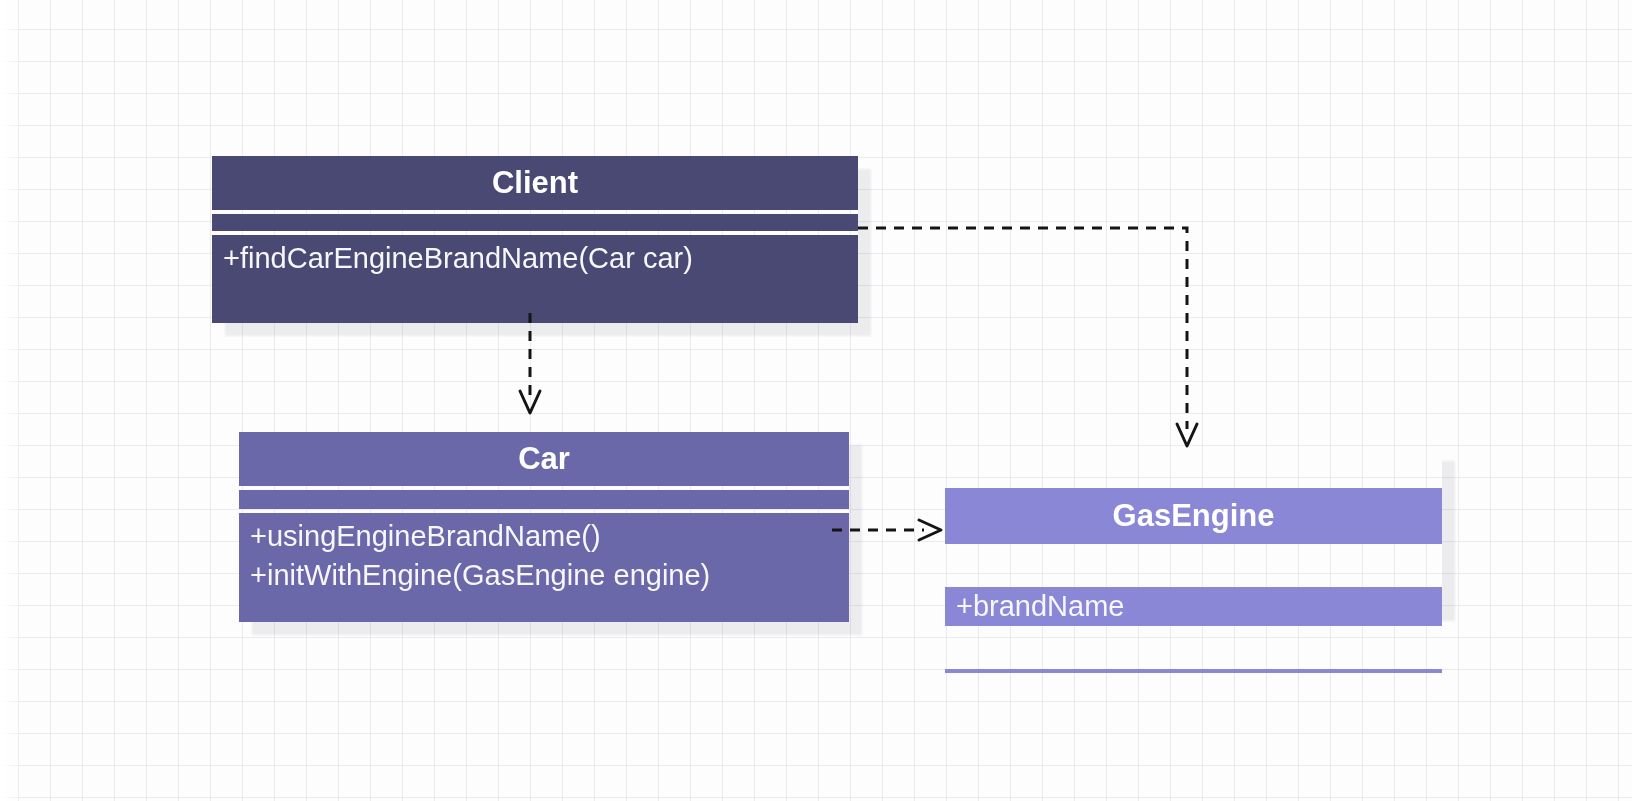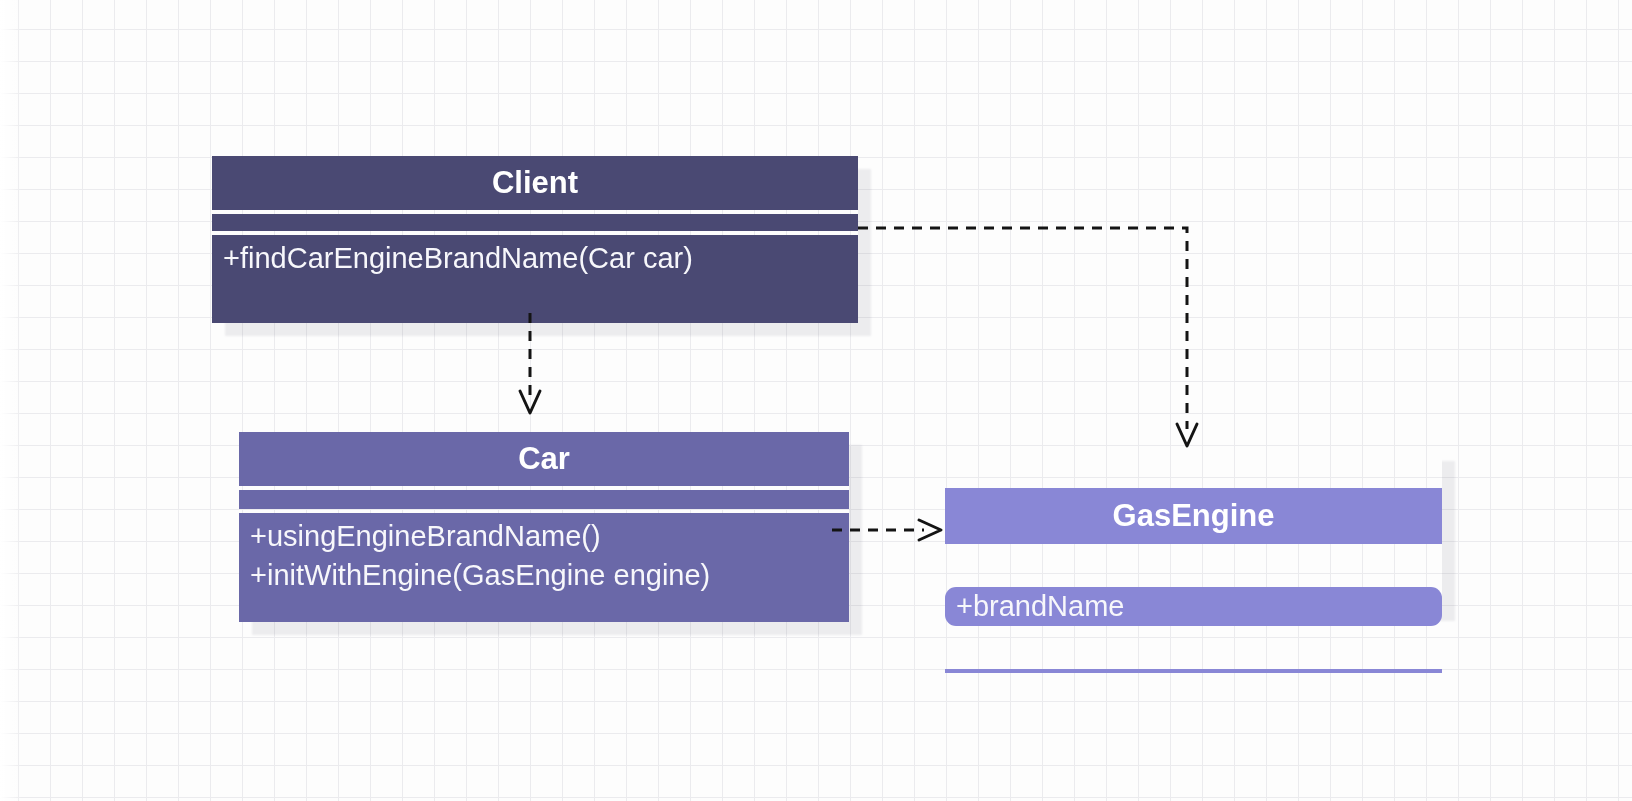--- a/index.html
+++ b/index.html
@@ -46,21 +46,21 @@
 
   #box-car{left:222px;top:432px;width:610px;height:190px;margin-left:17px;}
   #box-car .sect{background:#6a68a8;}
   #box-car .title-sect{height:54px;}
   #box-car .attr-sect{height:19px;}
 
   #box-gasengine{left:945px;top:448px;width:497px;height:160px;}
   #box-gasengine .sect{background:#8987d6;margin-top:40px;}
   #box-gasengine .gap{height:3px;}
   #box-gasengine .title-sect{height:56px;}
-  #box-gasengine .attr-sect{height:70px;border-radius:11px;}
+  #box-gasengine .attr-sect{height:70px;}
 
   svg.arrows{position:absolute;left:0;top:0;pointer-events:none;}
   svg.arrows g{pointer-events:stroke;}
   .arrow-line{fill:none;stroke:#141414;stroke-width:3;stroke-dasharray:10 8;}
   .arrow-head{fill:none;stroke:#141414;stroke-width:3;stroke-linecap:round;stroke-linejoin:round;}
 </style>
 </head>
 <body>
 
 <div id="canvas">

